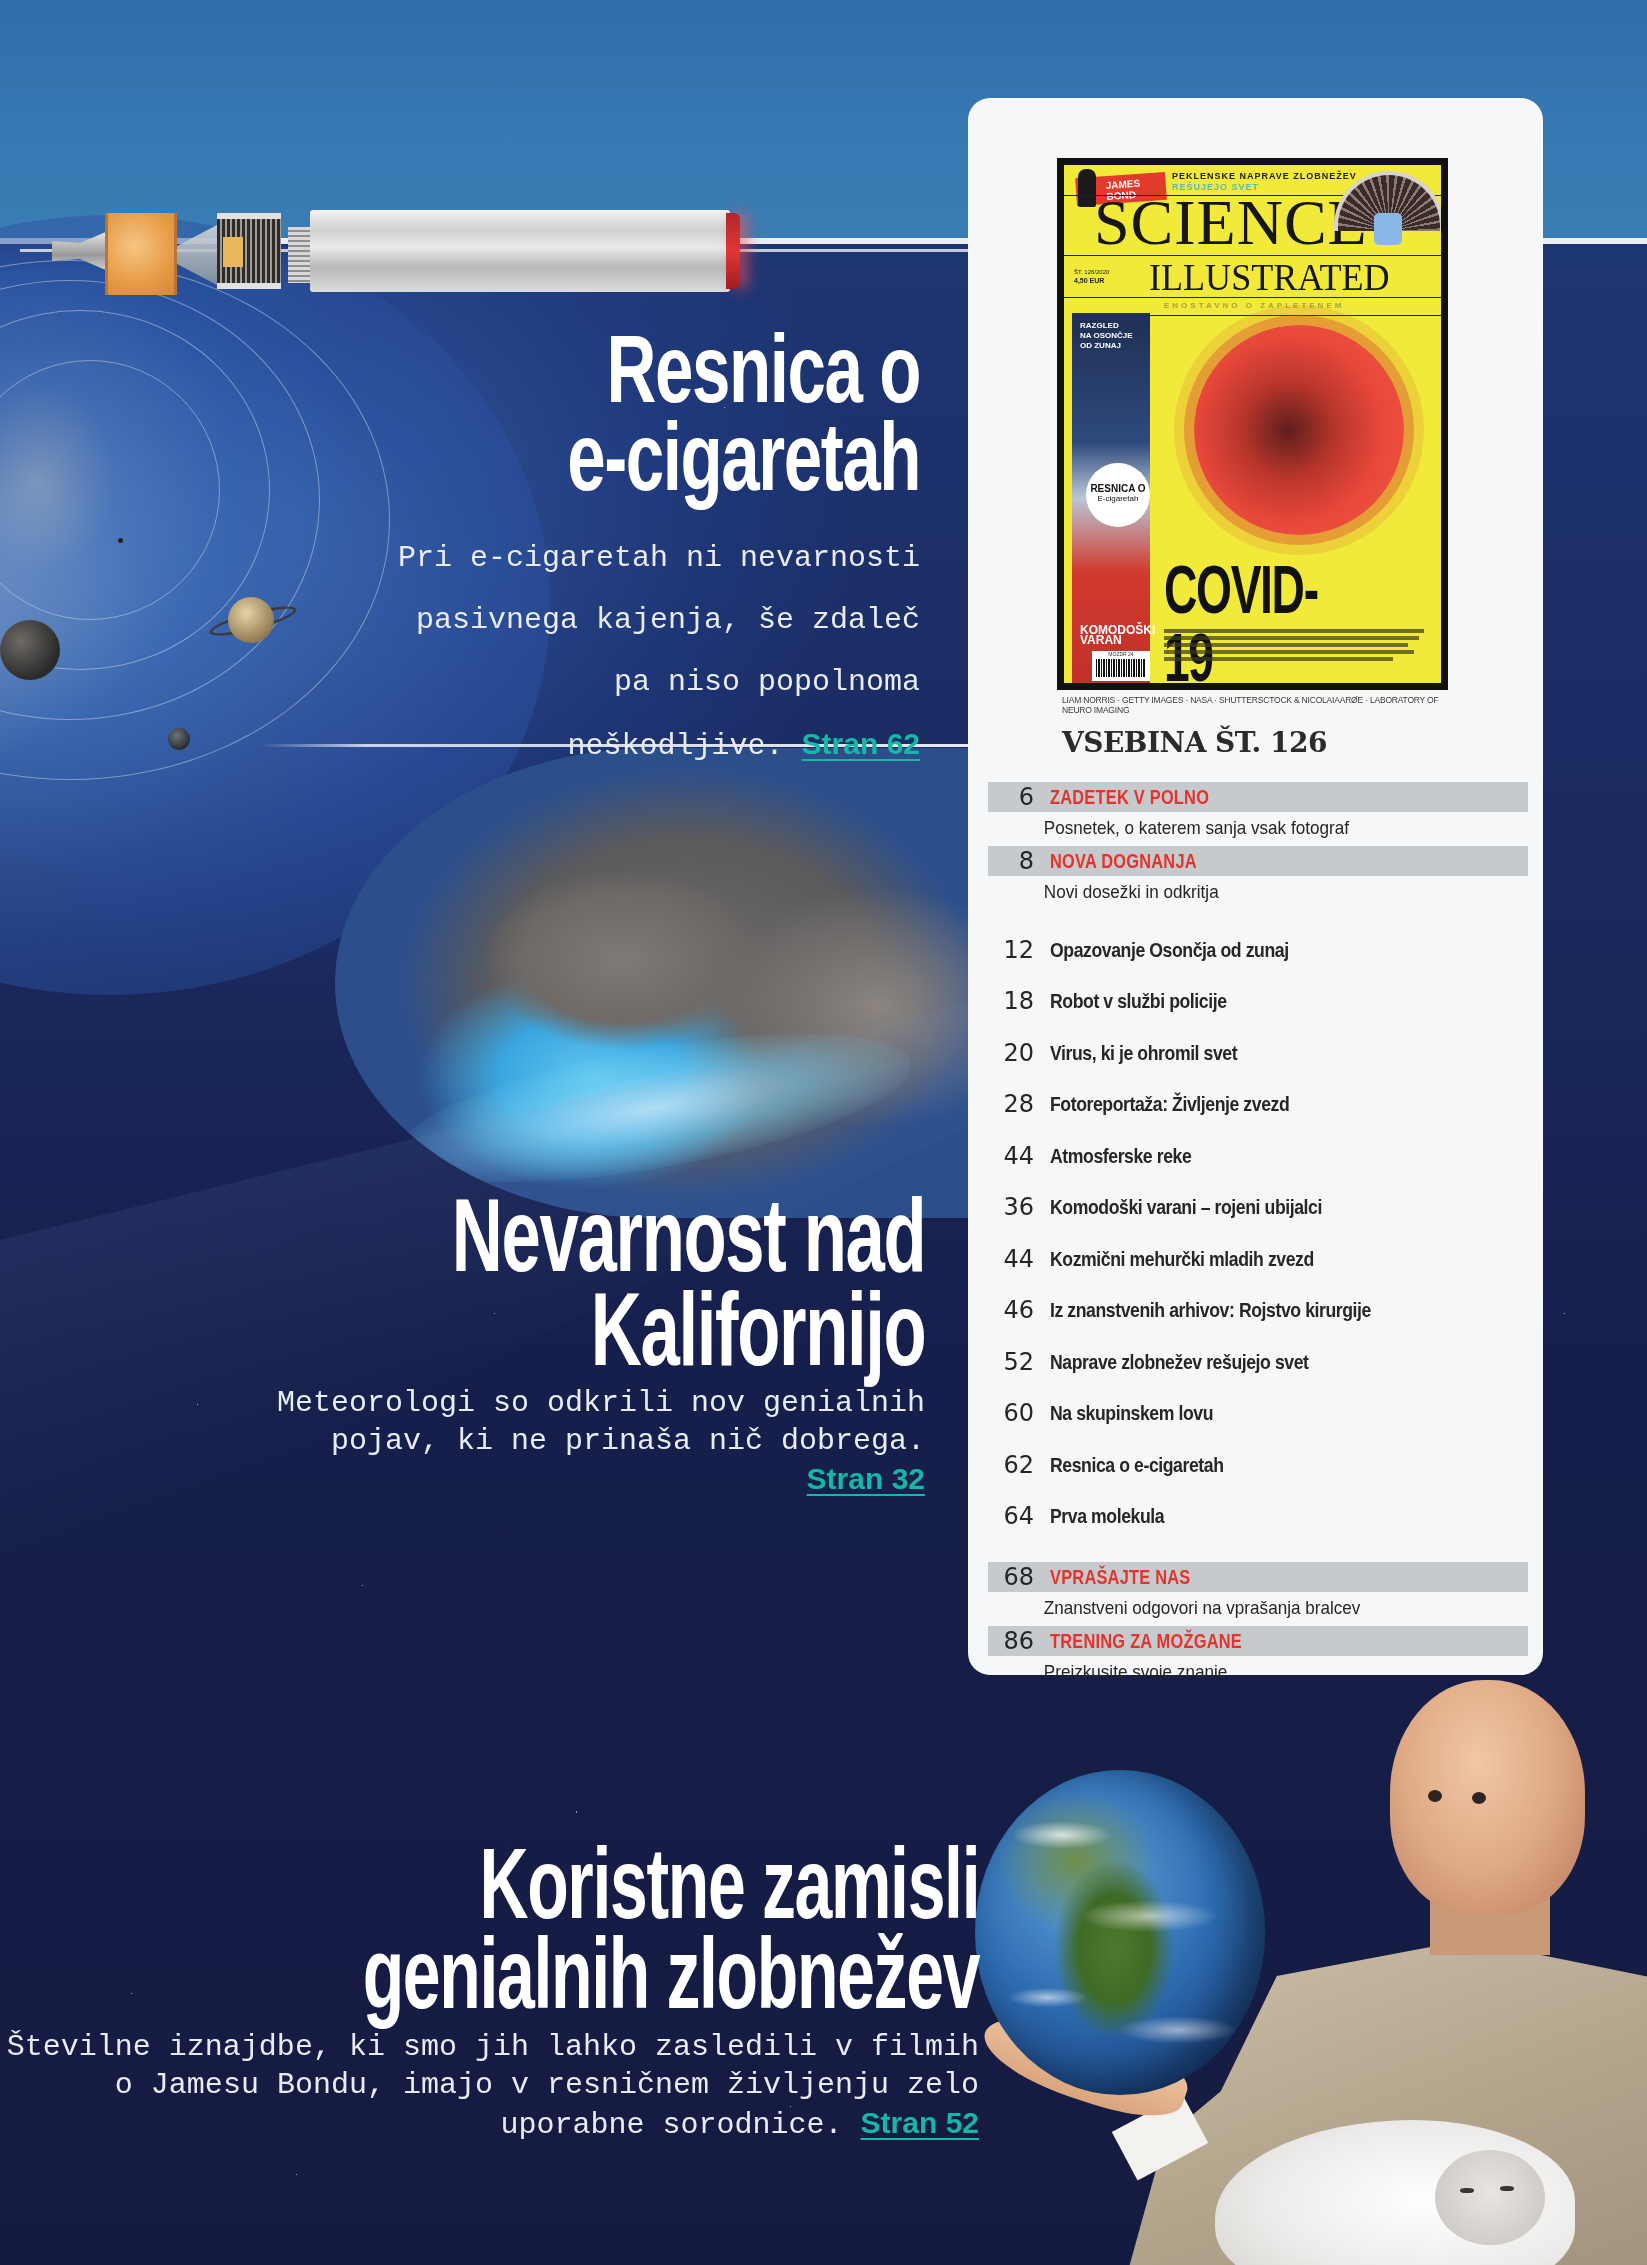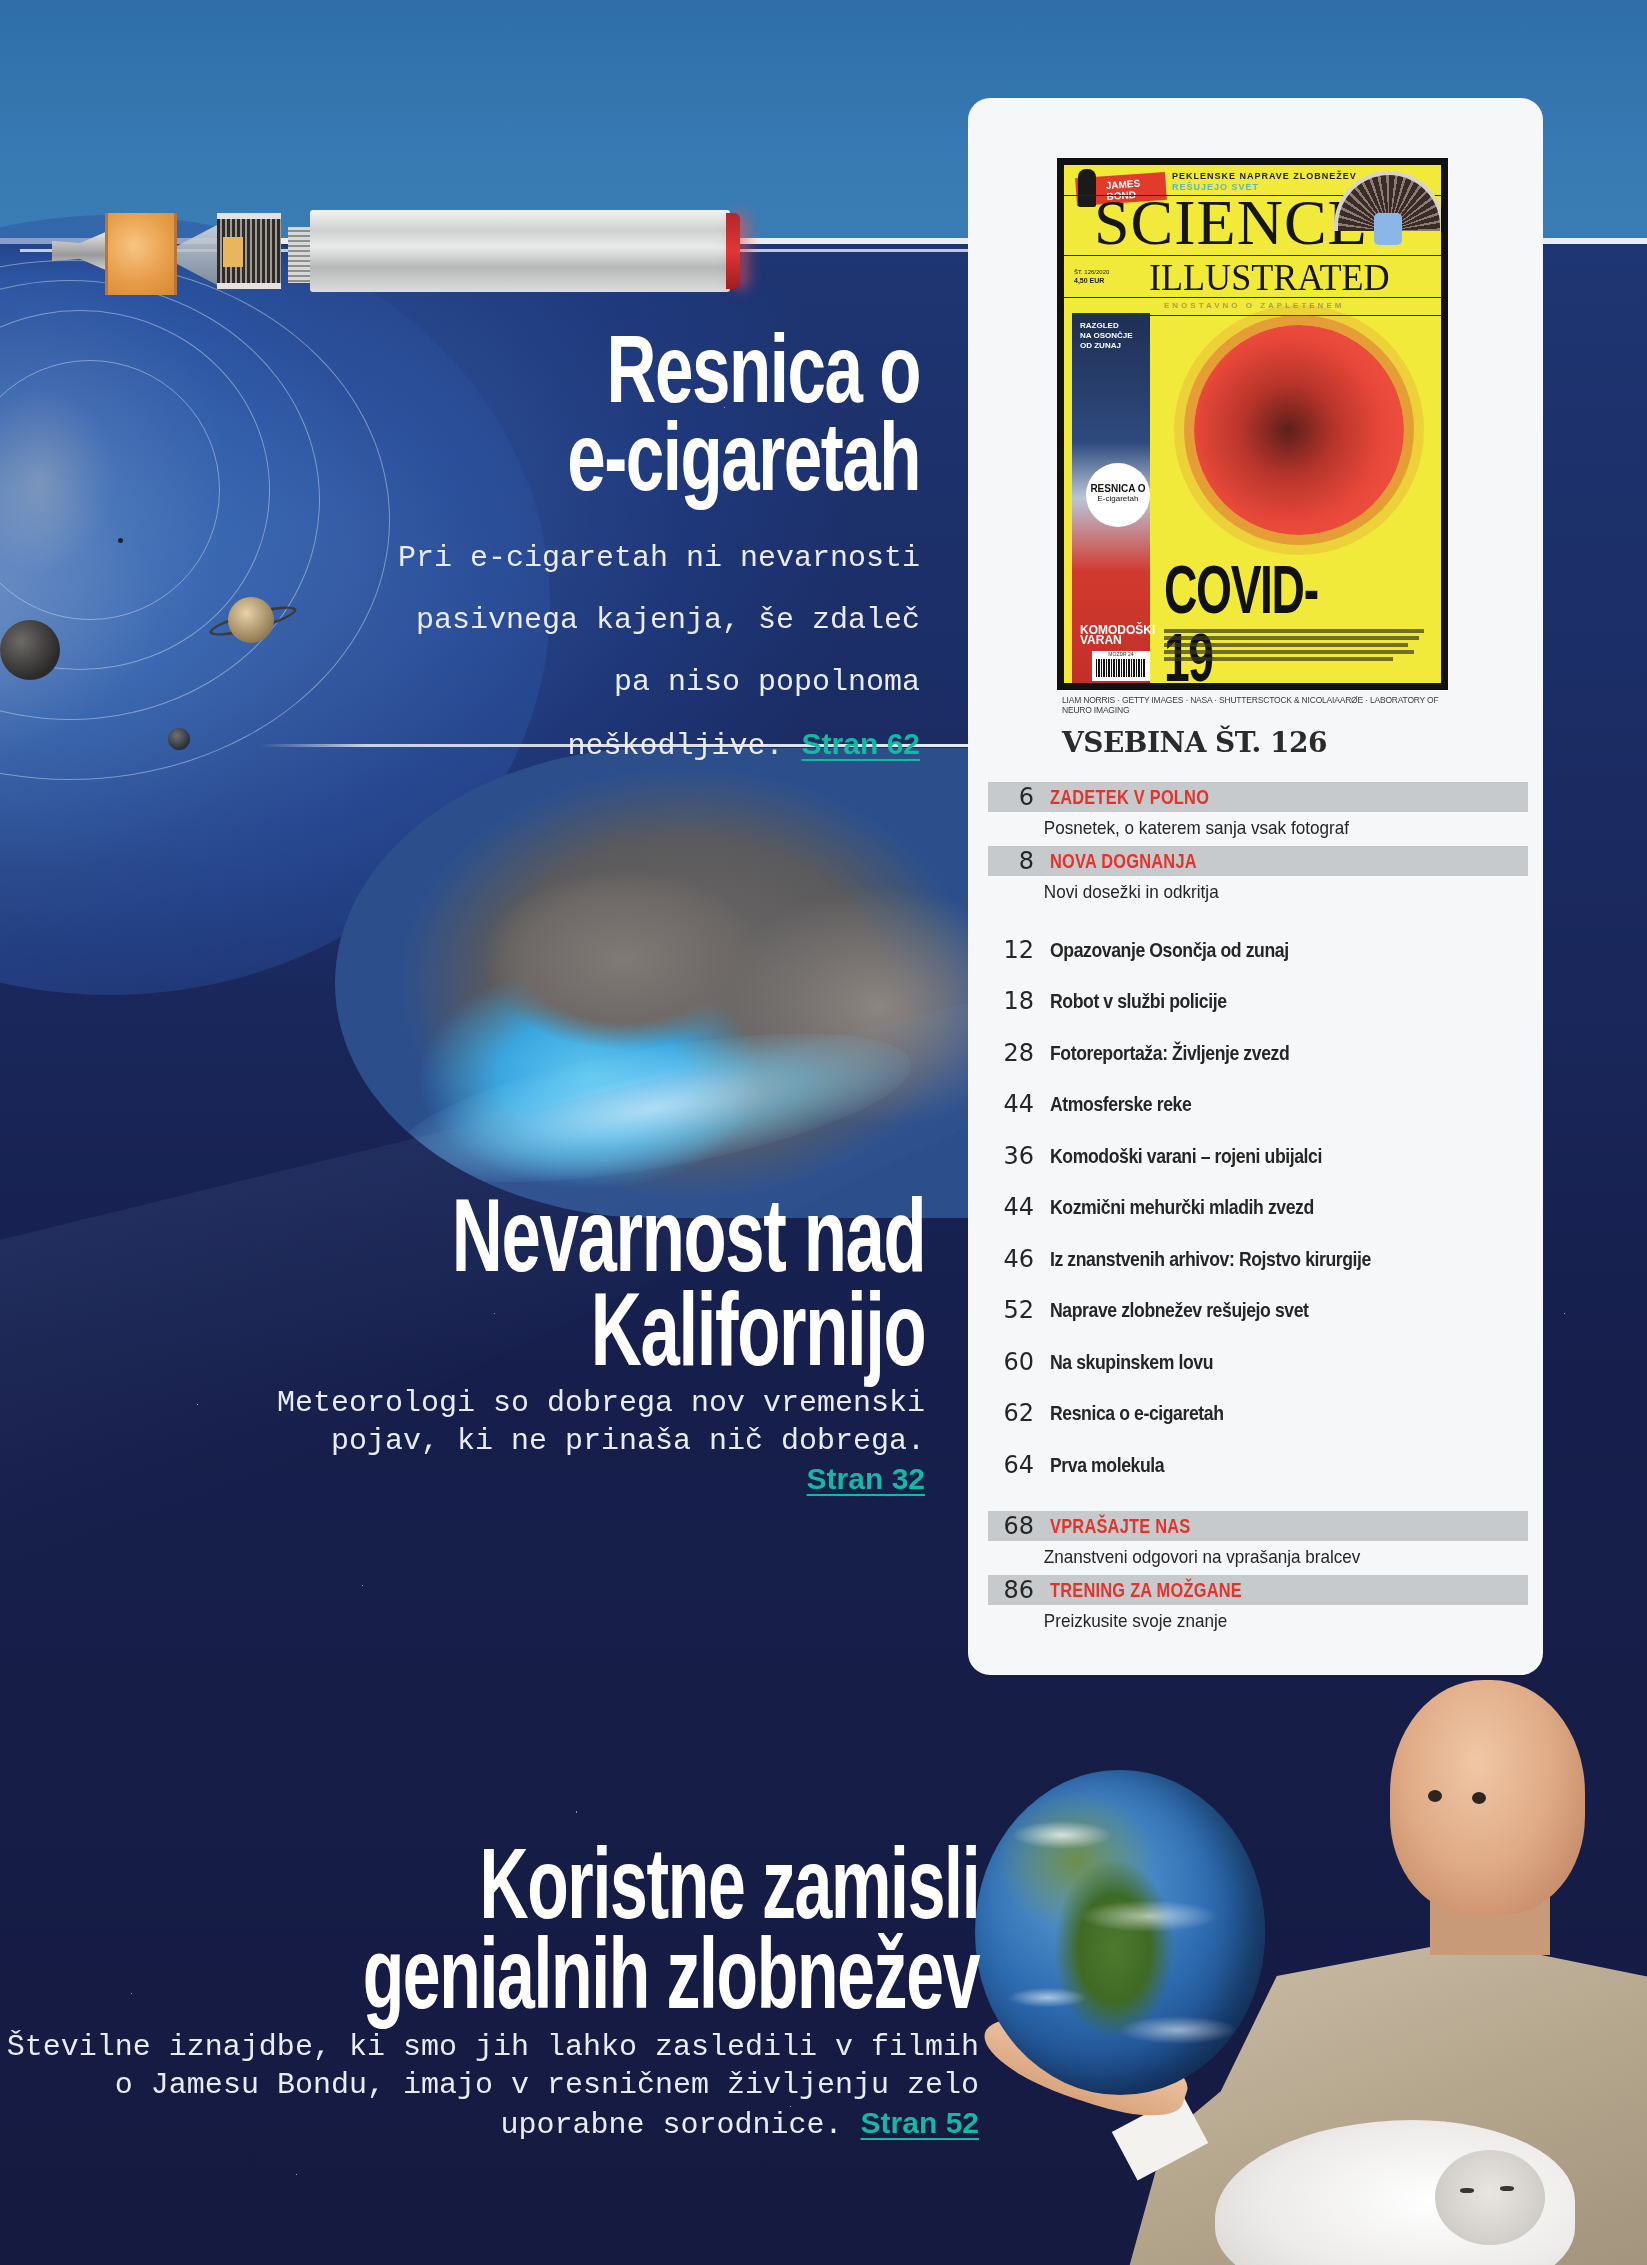--- a/index.html
+++ b/index.html
@@ -383,21 +383,21 @@
   <span class="deck">pasivnega kajenja, še zdaleč</span>
   <span class="deck">pa niso popolnoma</span>
   <span class="deck"><span>neškodljive.</span> <a class="page-link">Stran 62</a></span>
 </div>
 
 <div class="feature f2">
   <div class="hl-wrap">
     <span class="headline">Nevarnost nad</span>
     <span class="headline">Kalifornijo</span>
   </div>
-  <span class="deck">Meteorologi so dobrega nov vremenski</span>
+  <span class="deck">Meteorologi so odkrili nov genialnih</span>
   <span class="deck">pojav, ki ne prinaša nič dobrega.</span>
   <span class="deck"><a class="page-link">Stran 32</a></span>
 </div>
 
 <div class="villain">
   <div class="coat"></div>
   <div class="neck"></div>
   <div class="head"></div>
   <div class="eye l"></div>
   <div class="eye r"></div>
@@ -492,20 +492,24 @@
     <div class="toc-items">
       <div class="toc-item">
           <span class="toc-num">12</span>
           <span class="toc-item-label">Opazovanje Osončja od zunaj</span>
         </div>
       <div class="toc-item">
           <span class="toc-num">18</span>
           <span class="toc-item-label">Robot v službi policije</span>
         </div>
       <div class="toc-item">
+          <span class="toc-num">20</span>
+          <span class="toc-item-label">Virus, ki je ohromil svet</span>
+        </div>
+      <div class="toc-item">
           <span class="toc-num">28</span>
           <span class="toc-item-label">Fotoreportaža: Življenje zvezd</span>
         </div>
       <div class="toc-item">
           <span class="toc-num">44</span>
           <span class="toc-item-label">Atmosferske reke</span>
         </div>
       <div class="toc-item">
           <span class="toc-num">36</span>
           <span class="toc-item-label">Komodoški varani – rojeni ubijalci</span>

